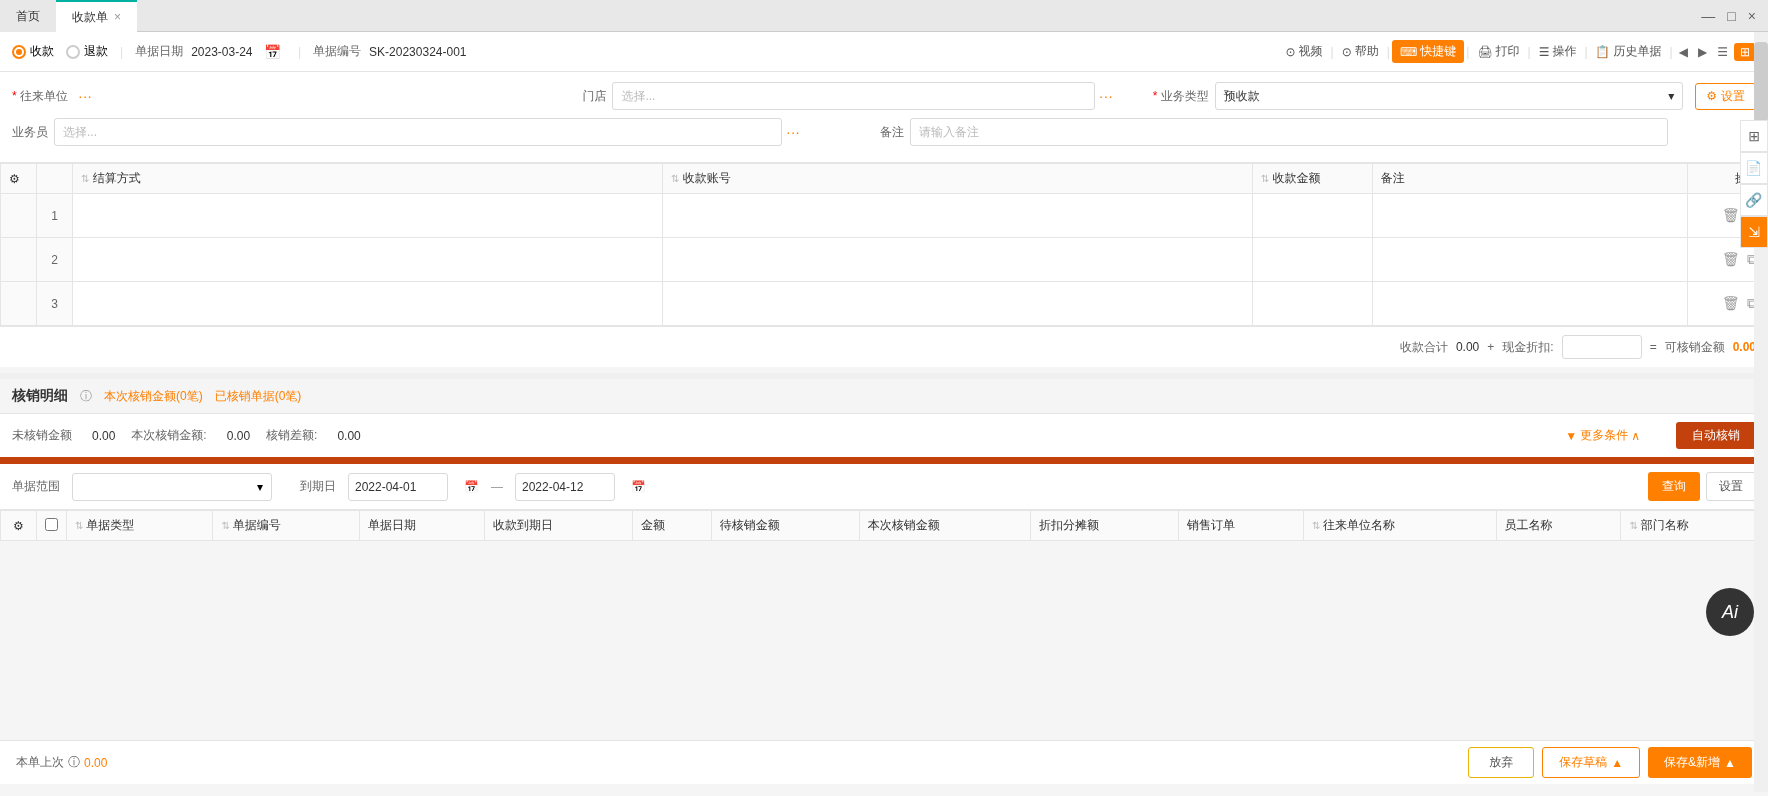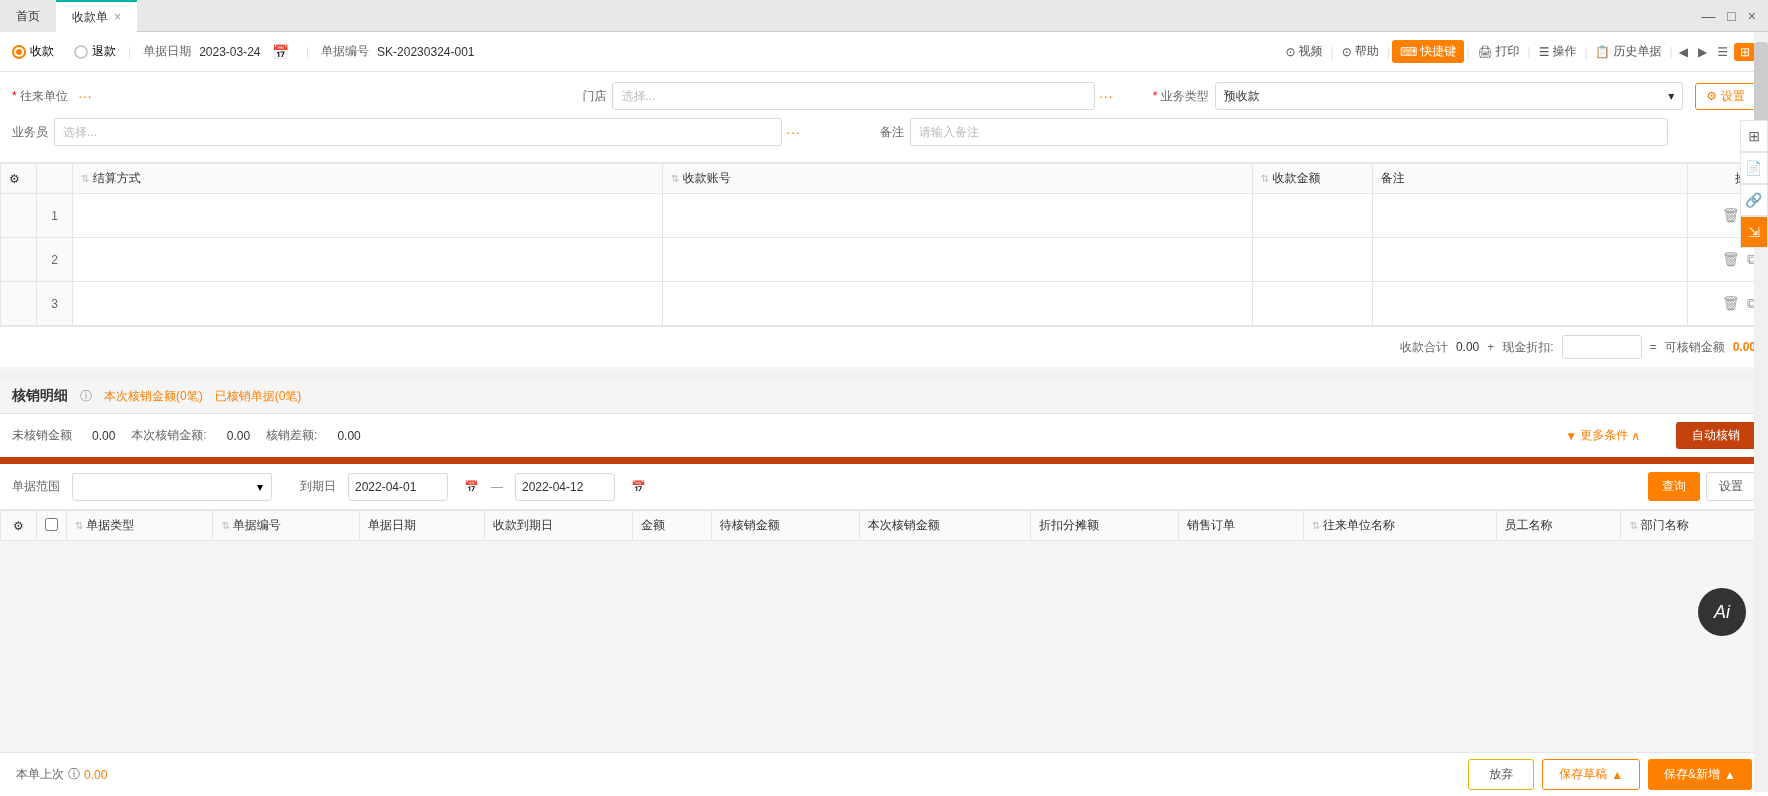--- a/index.html
+++ b/index.html
@@ -50,21 +50,21 @@
     
     .toolbar {
       background: #fff;
       height: 40px;
       display: flex;
       align-items: center;
       padding: 0 12px;
       gap: 8px;
       border-bottom: 1px solid #e5e5e5;
     }
-    .radio-group { display: flex; gap: 20px; align-items: center; justify-content: center; }
+    .radio-group { display: flex; gap: 12px; align-items: center; justify-content: center; }
     .radio-item { display: flex; align-items: center; gap: 4px; cursor: pointer; }
     .radio-dot {
       width: 14px; height: 14px; border-radius: 50%;
       border: 2px solid #ccc;
       display: flex; align-items: center; justify-content: center;
     }
     .radio-dot.active { border-color: #ff7f00; }
     .radio-dot.active::after {
       content: ''; width: 6px; height: 6px;
       border-radius: 50%; background: #ff7f00;
@@ -330,21 +330,21 @@
       color: #333;
       font-weight: normal;
       white-space: nowrap;
       text-align: left;
     }
     .bottom-table th .sort-icon { color: #bbb; font-size: 10px; }
 
     
     .bottom-bar {
       position: fixed;
-      bottom: 0;
+      bottom: 12px;
       left: 0;
       width: 1768px;
       height: 44px;
       background: #fff;
       border-top: 1px solid #e5e5e5;
       display: flex;
       align-items: center;
       padding: 0 16px;
       gap: 12px;
     }
@@ -412,21 +412,21 @@
     .scrollbar-thumb {
       width: 14px;
       height: 80px;
       background: #ccc;
       border-radius: 4px;
       margin-top: 10px;
     }
 
     .ai-badge {
       position: fixed;
-      right: 22px;
+      right: 14px;
       bottom: 160px;
       background: #333;
       color: #fff;
       border-radius: 50%;
       width: 48px;
       height: 48px;
       display: flex; align-items: center; justify-content: center;
       font-size: 18px;
       cursor: pointer;
       font-style: italic;

